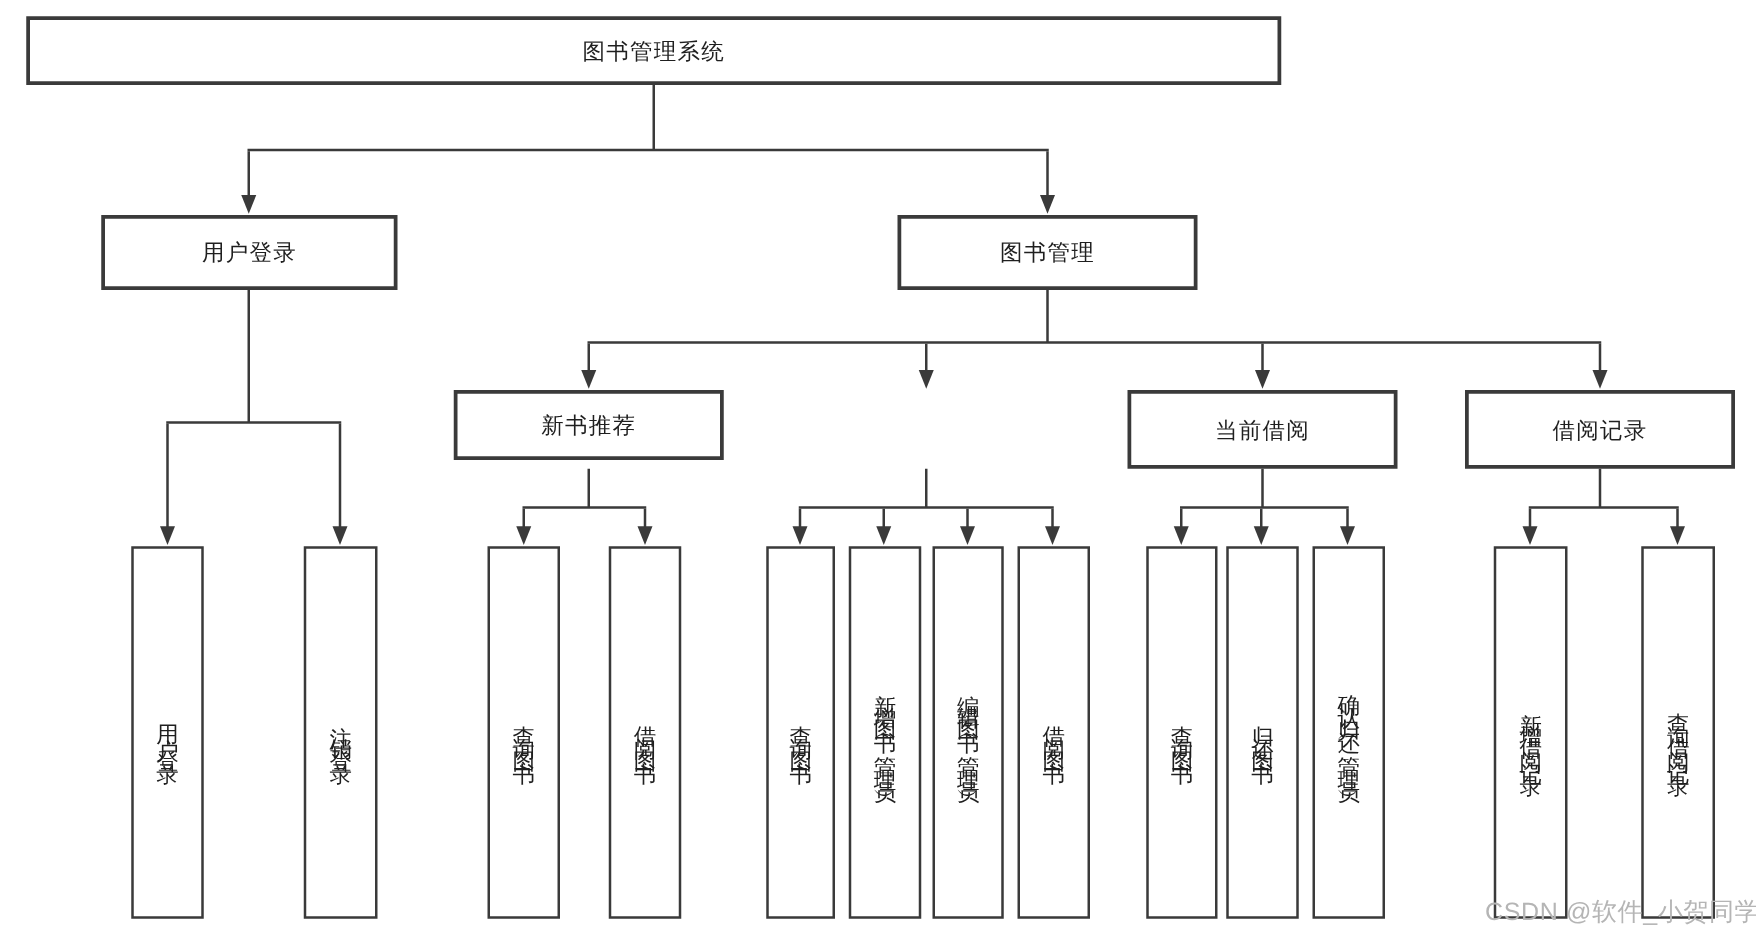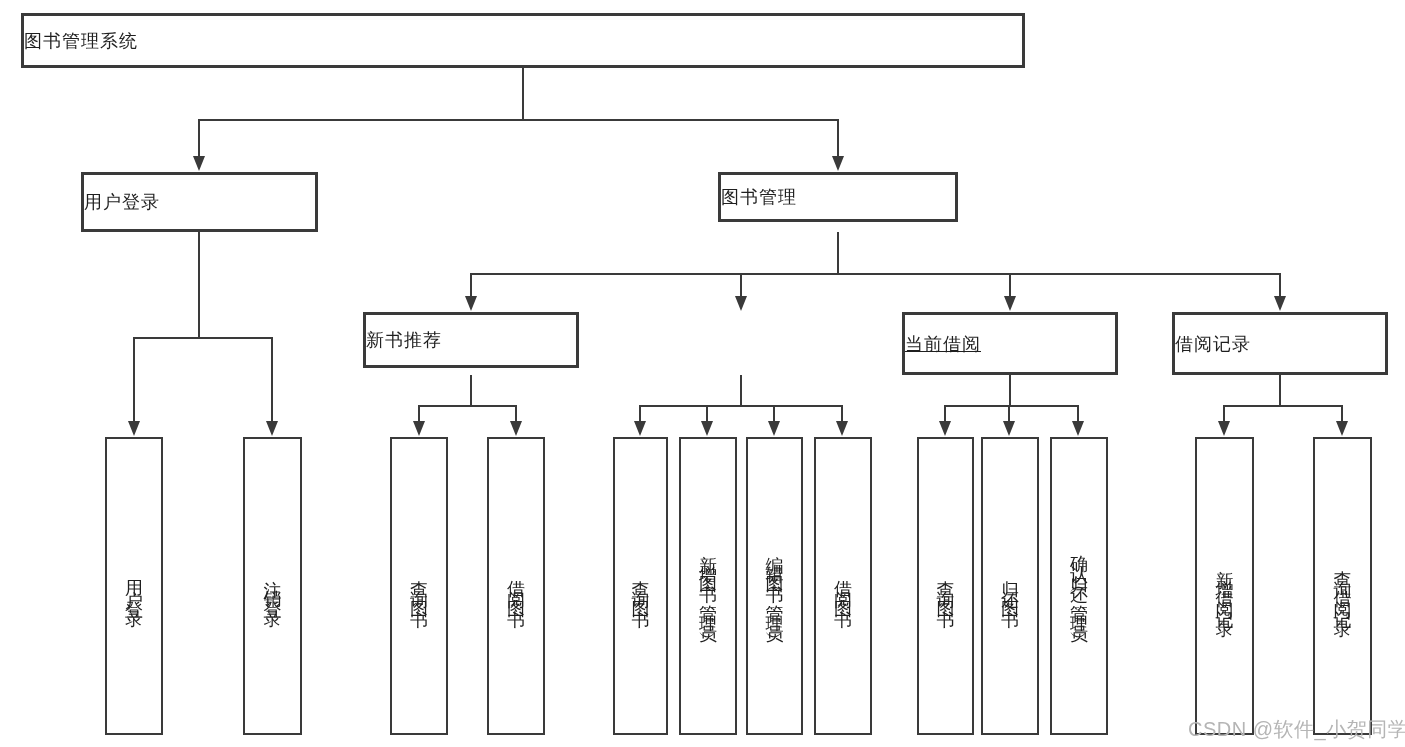--- a/index.html
+++ b/index.html
@@ -11,21 +11,21 @@
   html,body{margin:0;padding:0;background:var(--bg);}
   body{font-family:"Liberation Sans","DejaVu Sans",sans-serif;}
   #canvas{
     position:relative;width:1405px;height:747px;background:var(--bg);
     overflow:hidden;
   }
   
   .node{
     position:absolute;box-sizing:border-box;background:#fff;
     border:3px solid var(--line);
-    display:flex;align-items:center;justify-content:flex-start;
+    display:flex;align-items:center;justify-content:center;
     color:var(--text);font-size:18px;letter-spacing:1px;white-space:nowrap;
   }
   .leaf{
     position:absolute;box-sizing:border-box;background:#fff;
     border:2px solid var(--line);
     display:flex;align-items:center;justify-content:center;
     color:var(--text);font-size:18px;
   }
   .leaf .vtext{
     writing-mode:vertical-rl;text-orientation:mixed;
@@ -56,21 +56,21 @@
   <div class="v" style="left:522px;top:68px;height:52px;"></div>
   <div class="h" style="left:198px;top:119px;width:641px;"></div>
   <div class="v" style="left:198px;top:121px;height:37px;"></div>
   <div class="arrow" style="left:193px;top:156px;"></div>
   <div class="v" style="left:837px;top:121px;height:37px;"></div>
   <div class="arrow" style="left:832px;top:156px;"></div>
 
   <div class="node" style="left:81px;top:172px;width:237px;height:60px;">
     <span>用户登录</span>
   </div>
-  <div class="node" style="left:718px;top:172px;width:240px;height:50px;">
+  <div class="node" style="left:718px;top:172px;width:240px;height:60px;">
     <span>图书管理</span>
   </div>
 
   <div class="v" style="left:198px;top:232px;height:106px;"></div>
   <div class="h" style="left:133px;top:337px;width:140px;"></div>
   <div class="v" style="left:133px;top:339px;height:83px;"></div>
   <div class="arrow" style="left:128px;top:421px;"></div>
   <div class="v" style="left:271px;top:339px;height:83px;"></div>
   <div class="arrow" style="left:266px;top:421px;"></div>
 
@@ -81,21 +81,21 @@
   <div class="v" style="left:740px;top:275px;height:23px;"></div>
   <div class="arrow" style="left:735px;top:296px;"></div>
   <div class="v" style="left:1009px;top:275px;height:23px;"></div>
   <div class="arrow" style="left:1004px;top:296px;"></div>
   <div class="v" style="left:1279px;top:275px;height:23px;"></div>
   <div class="arrow" style="left:1274px;top:296px;"></div>
 
   <div class="node" style="left:363px;top:312px;width:216px;height:56px;">
     <span>新书推荐</span>
   </div>
-  <div class="node" style="left:902px;top:312px;width:216px;height:63px;text-decoration:underline;">
+  <div class="node" style="left:902px;top:312px;width:216px;height:63px;">
     <span>当前借阅</span>
   </div>
   <div class="node" style="left:1172px;top:312px;width:216px;height:63px;">
     <span>借阅记录</span>
   </div>
 
   <div class="v" style="left:470px;top:375px;height:31px;"></div>
   <div class="h" style="left:418px;top:405px;width:99px;"></div>
   <div class="v" style="left:418px;top:407px;height:15px;"></div>
   <div class="arrow" style="left:413px;top:421px;"></div>

